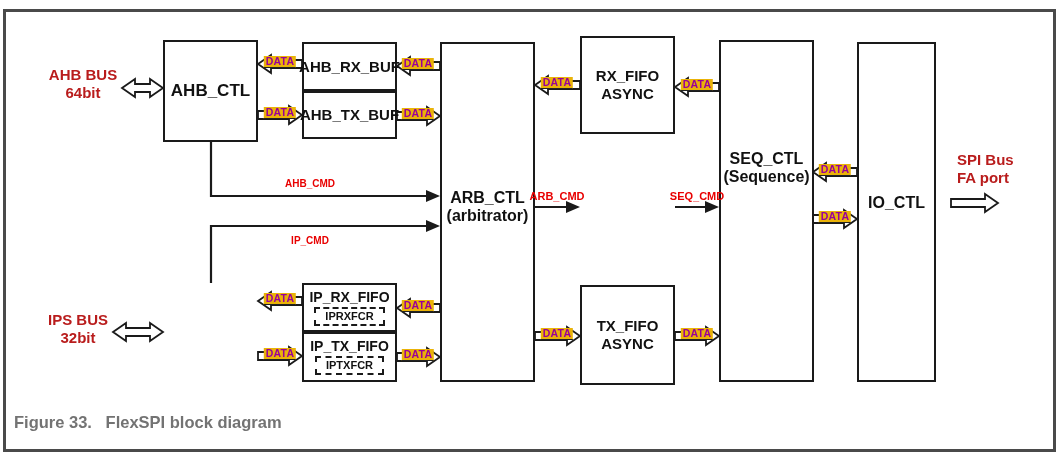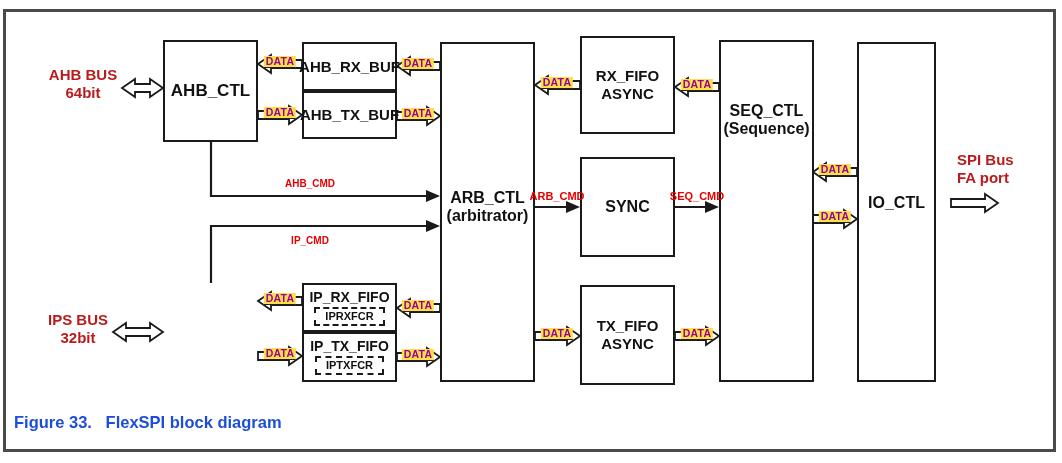--- a/index.html
+++ b/index.html
@@ -24,30 +24,30 @@
     padding:1px 9px;margin-top:2px;white-space:nowrap;
   }
   .bus{
     position:absolute;color:#b91c1c;font-weight:bold;font-size:15px;line-height:18px;
     text-align:center;
   }
   .bus.left-align{text-align:left;}
   .sig-data{
     position:absolute;transform:translate(-50%,-50%);
     font-weight:bold;font-size:10.5px;line-height:11px;letter-spacing:.2px;
-    color:#990099;background:#fde047;padding:0 2px;border-bottom:1.6px solid #222;
+    color:#990099;background:#eab308;padding:0 2px;border-bottom:1.6px solid #222;
     white-space:nowrap;
   }
   .sig-cmd{
     position:absolute;transform:translate(-50%,-50%);
     font-weight:bold;font-size:10px;color:#e80000;white-space:nowrap;
   }
   .sig-cmd.small{font-size:11px;}
   .caption{
-    position:absolute;left:14px;top:413px;font-weight:bold;font-size:16.5px;color:#1d4ed8;
+    position:absolute;left:14px;top:413px;font-weight:bold;font-size:16.5px;color:#737373;
   }
   .caption .t2{margin-left:9px;}
 </style>
 </head>
 <body>
 
 <div class="stage">
 
   <div class="frame"></div>
 
@@ -104,30 +104,27 @@
   <div class="block tall" style="left:440px;top:42px;width:95px;height:340px;padding-top:145px;font-size:16px">
     <span>ARB_CTL</span>
     <span>(arbitrator)</span>
   </div>
 
   <div class="block" style="left:580px;top:36px;width:95px;height:98px">
     <span>RX_FIFO</span>
     <span>ASYNC</span>
   </div>
 
-  <div class="block" style="left:580px;top:157px;width:95px;height:100px;font-size:16px">
-    <span>SYNC</span>
-  </div>
 
   <div class="block" style="left:580px;top:285px;width:95px;height:100px">
     <span>TX_FIFO</span>
     <span>ASYNC</span>
   </div>
 
-  <div class="block tall" style="left:719px;top:40px;width:95px;height:342px;padding-top:60px;font-size:16px">
+  <div class="block tall" style="left:719px;top:40px;width:95px;height:342px;padding-top:108px;font-size:16px">
     <span>SEQ_CTL</span>
     <span>(Sequence)</span>
   </div>
 
   <div class="block tall" style="left:857px;top:42px;width:79px;height:340px;padding-top:150px;font-size:16px">
     <span>IO_CTL</span>
   </div>
 
 
   <div class="block fifo" style="left:302px;top:283px;width:95px;height:49px">

